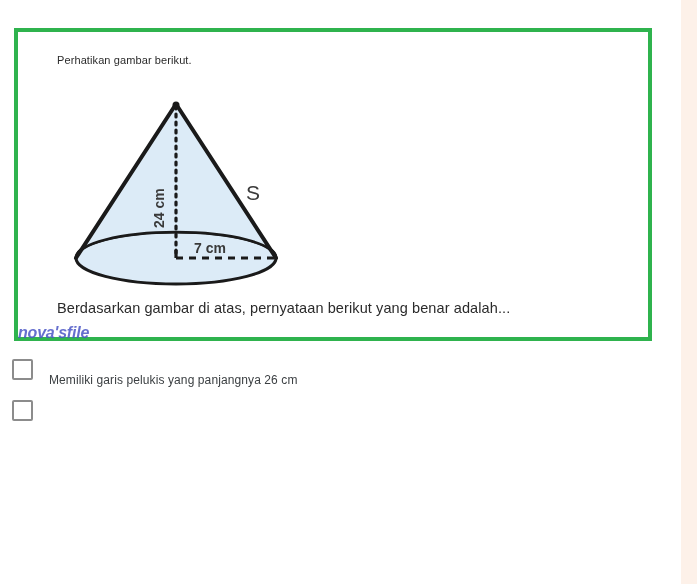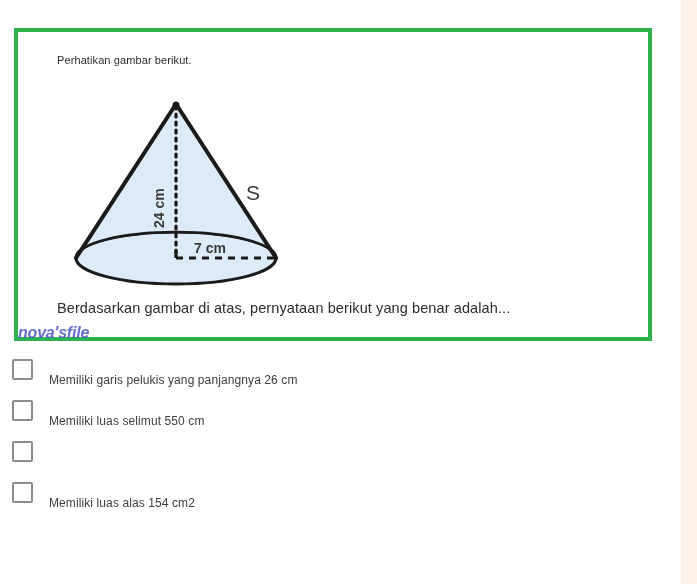--- a/index.html
+++ b/index.html
@@ -180,25 +180,17 @@
   <div id="watermark">nova'sfile</div>
 </div>
 
 <div id="options-list">
   <div class="option-row">
     <span class="option-checkbox"></span>
     <span class="option-label">Memiliki garis pelukis yang panjangnya 26 cm</span>
   </div>
   <div class="option-row">
     <span class="option-checkbox"></span>
-    <span class="option-label">Memiliki luas selimut 550 cm</span>
-  </div>
-  <div class="option-row">
-    <span class="option-checkbox"></span>
-  </div>
-  <div class="option-row">
-    <span class="option-checkbox"></span>
-    <span class="option-label">Memiliki luas alas 154 cm2</span>
   </div>
 </div>
 
 <div id="right-strip-divider"></div>
 <div id="right-strip"></div>
 
 </body></html>

